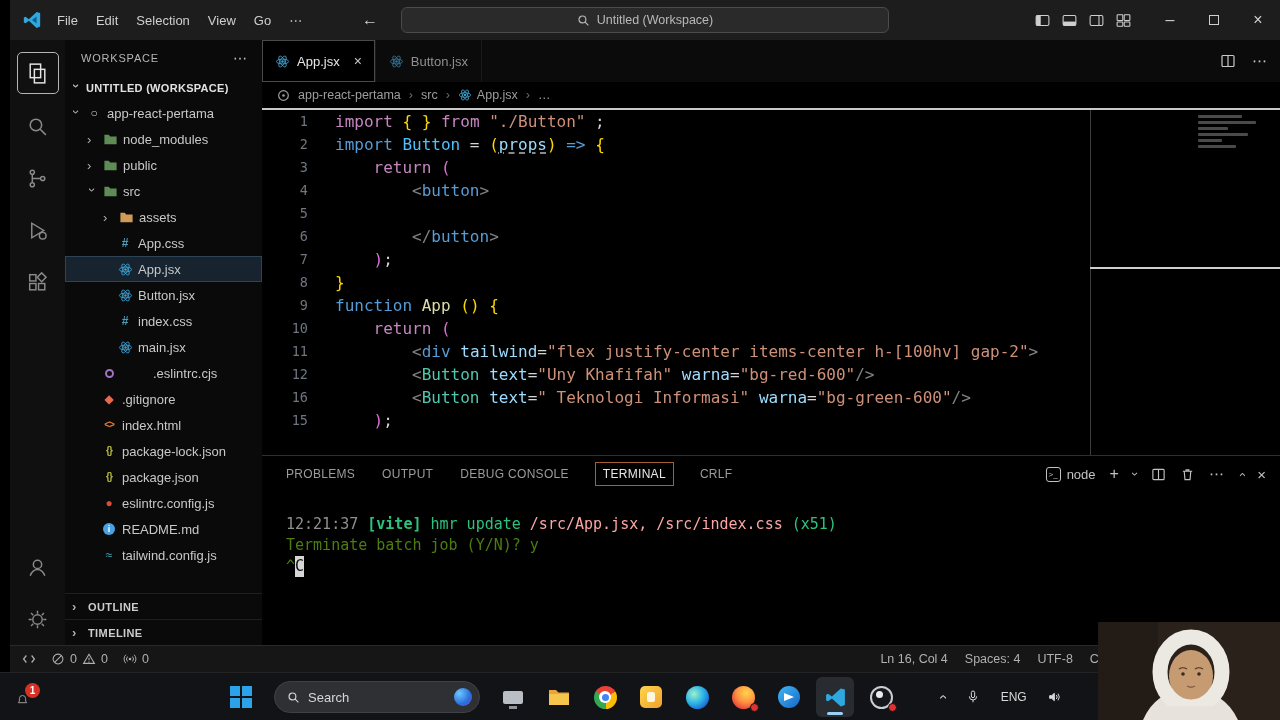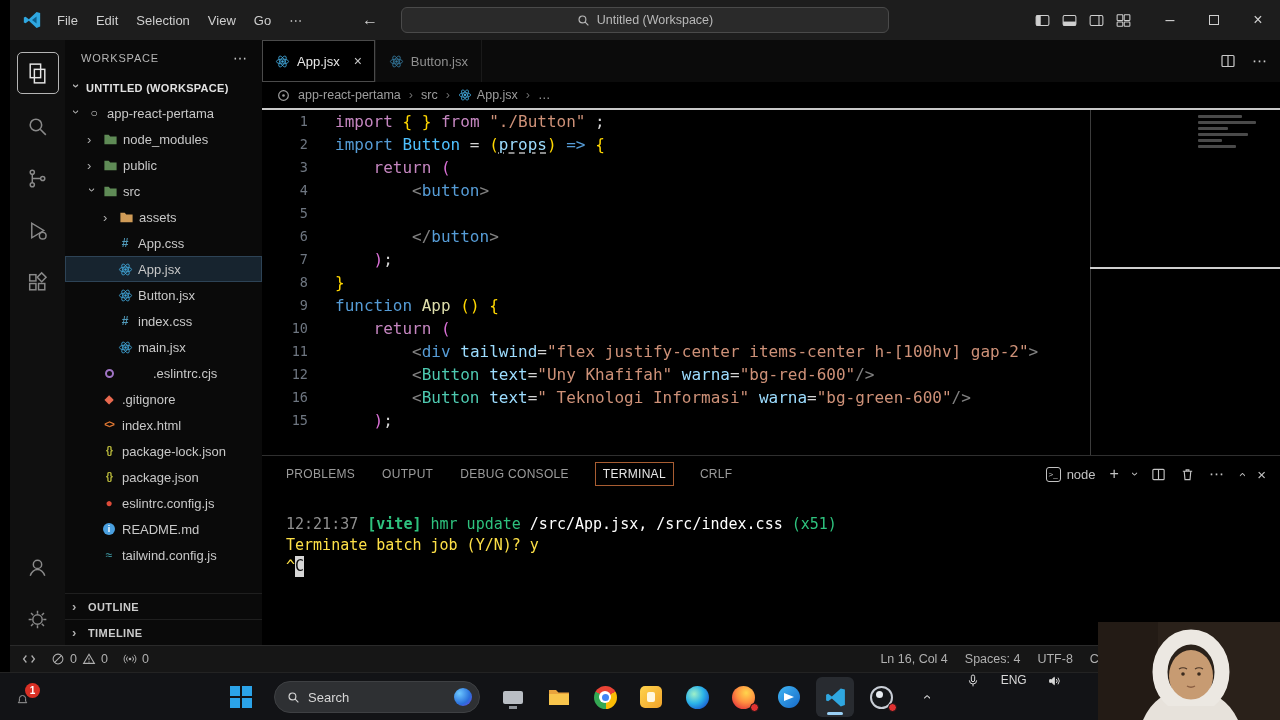--- a/index.html
+++ b/index.html
@@ -99,21 +99,21 @@
   .panel-actions{position:absolute;right:14px;top:0;height:36px;display:flex;align-items:center;gap:14px;color:#c2c2c2;font-size:13px;}
   .panel-actions svg{width:15px;height:15px;}
   .nodechip{display:flex;align-items:center;gap:6px;}
   .termico{width:15px;height:15px;border:1px solid #c2c2c2;border-radius:3px;font-size:8px;display:flex;align-items:center;justify-content:center;color:#c2c2c2;}
   .chev-up{display:inline-block;transform:rotate(-90deg);}
   .chev-dn{display:inline-block;transform:rotate(90deg);font-size:12px;}
   .terminal{position:absolute;top:36px;left:0;right:0;bottom:0;padding:22px 0 0 24px;
             font-family:"DejaVu Sans Mono","Liberation Mono",monospace;font-size:15px;line-height:21px;}
   .tline{white-space:pre;}
   .tdim{color:#8f8f8f;} .tviteb{color:#2ec27e;font-weight:bold;} .tgrn{color:#2ec27e;}
-  .tpath{color:#ffffff;} .tfg{color:#fde047;}
+  .tpath{color:#fca5a5;} .tfg{color:#4d7c0f;}
   .tcursor{display:inline-block;background:#d6d6d6;color:#0a0a0a;}
 
   
   .statusbar{position:absolute;left:0;top:645px;width:1270px;height:27px;background:#161616;border-top:1px solid #2a2a2a;
              display:flex;align-items:center;padding:0 12px;gap:15px;color:#b0b0b0;font-size:12.5px;}
   .sb-group{display:flex;align-items:center;gap:5px;white-space:nowrap;}
   .sb-ic{width:14px;height:14px;}
   .sb-spacer{flex:1;}
   .sb-right{display:flex;align-items:center;gap:17px;}
   .sb-item{display:flex;align-items:flex-start;gap:5px;white-space:nowrap;}
@@ -145,21 +145,21 @@
   .ic-yel:after{content:"";position:absolute;left:7px;top:6px;width:8px;height:10px;background:#fff7e0;border-radius:2px;}
   .ic-edge{width:23px;height:23px;border-radius:50%;background:radial-gradient(circle at 35% 35%,#9ff0c8,#2bb3e8 45%,#1b5fd0 80%);}
   .ic-fox{width:23px;height:23px;border-radius:50%;background:radial-gradient(circle at 62% 30%,#ffd54d,#ff9040 45%,#e8453c 78%,#b5179e);}
   .ic-blue{width:22px;height:22px;border-radius:50%;background:linear-gradient(135deg,#41b7f5,#1668c7);position:relative;}
   .ic-blue:after{content:"";position:absolute;left:6px;top:7px;width:0;height:0;border-left:10px solid #fff;
                  border-top:4.5px solid transparent;border-bottom:4.5px solid transparent;}
   .ic-obs{width:23px;height:23px;border-radius:50%;background:#15171a;border:2px solid #c9ced6;position:relative;}
   .ic-obs:after{content:"";position:absolute;left:4px;top:3px;width:7px;height:7px;border-radius:50%;background:#e8ecf1;}
   .reddot{position:absolute;right:3px;bottom:5px;width:9px;height:9px;border-radius:50%;background:#e03131;border:1.5px solid #121316;}
   .vscico{width:23px;height:23px;}
-  .tb-tray{position:absolute;left:940px;top:0;height:48px;display:flex;gap:20px;color:#d8d8d8;font-size:12px;}
+  .tb-tray{position:absolute;left:940px;top:0;height:48px;display:flex;align-items:center;gap:20px;color:#d8d8d8;font-size:12px;}
   .tb-tray svg{width:16px;height:16px;}
   .tray-chev{display:inline-block;transform:rotate(-90deg);font-size:14px;color:#d8d8d8;}
 
   
   .webcam{position:absolute;left:1098px;top:622px;width:182px;height:98px;z-index:60;overflow:hidden;background:#241b14;}
 </style>
 </head>
 <body>
 
 <div id="stage">

